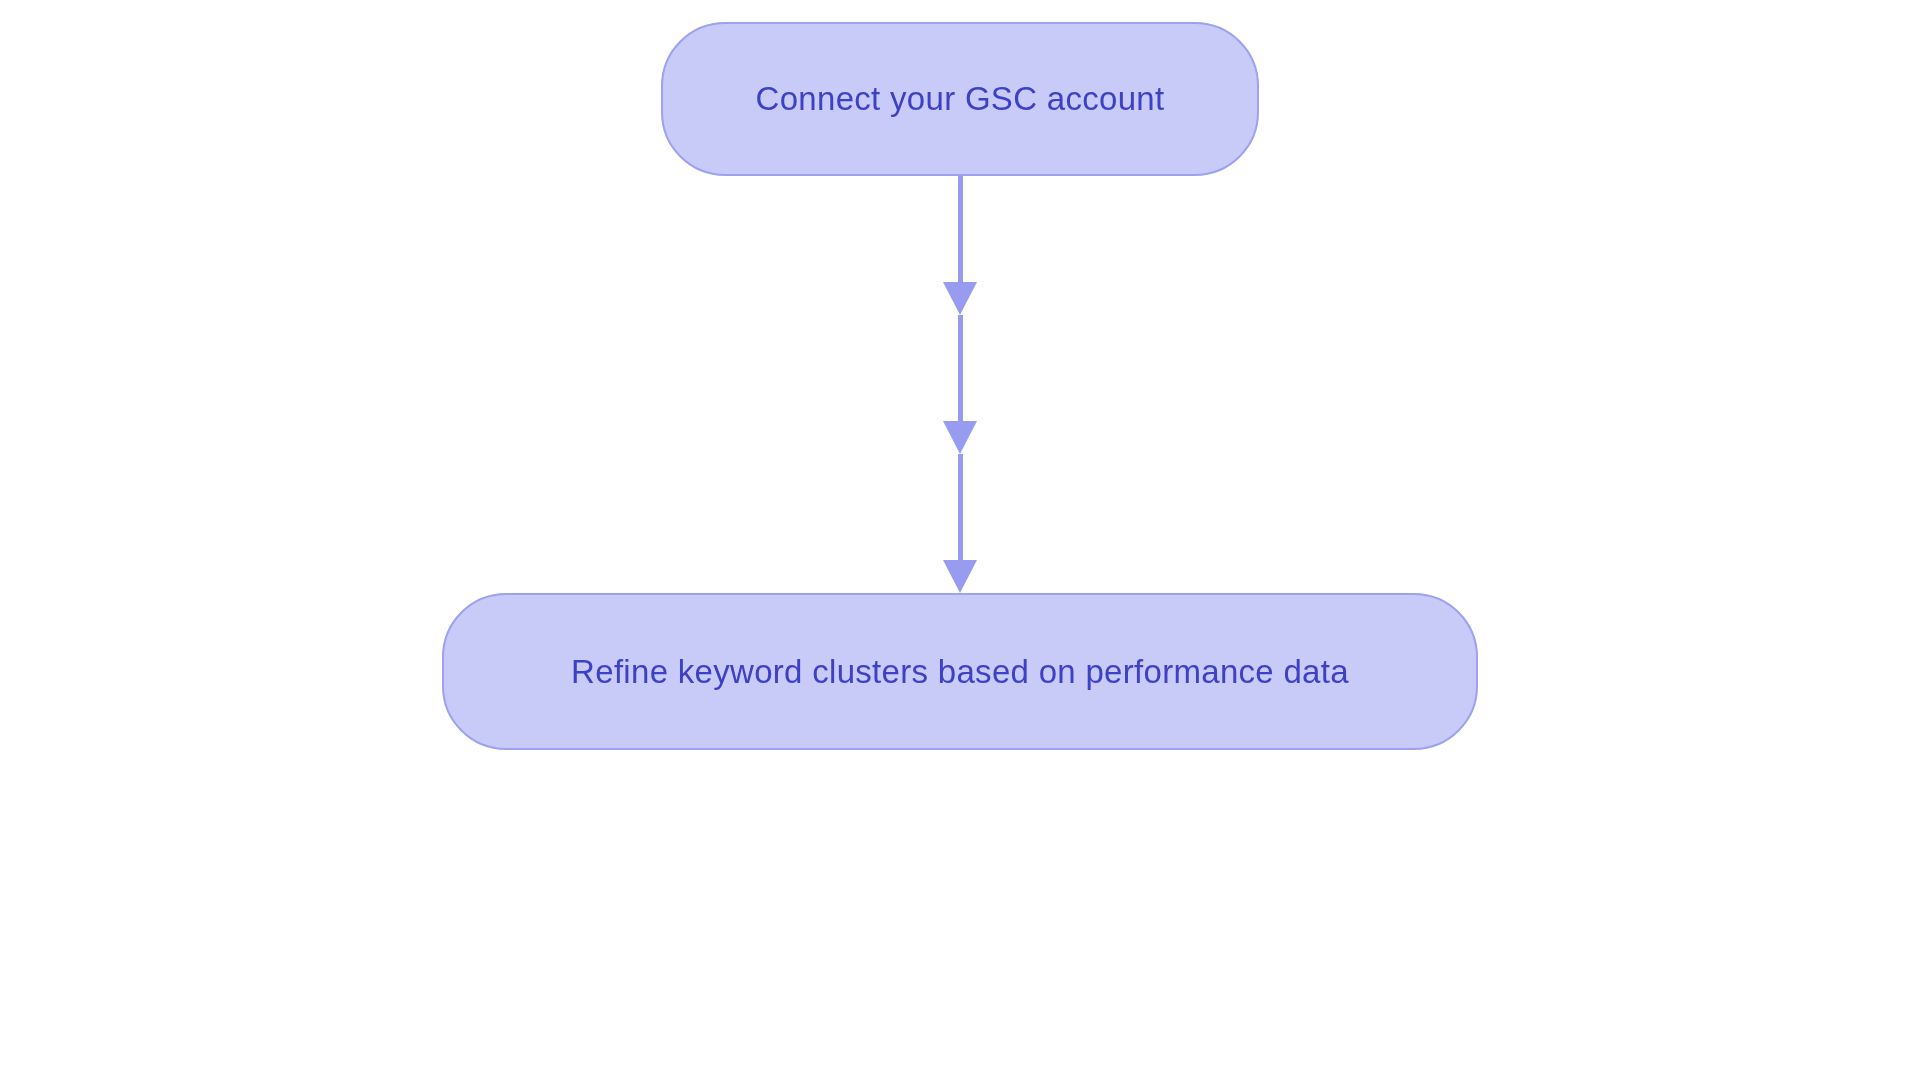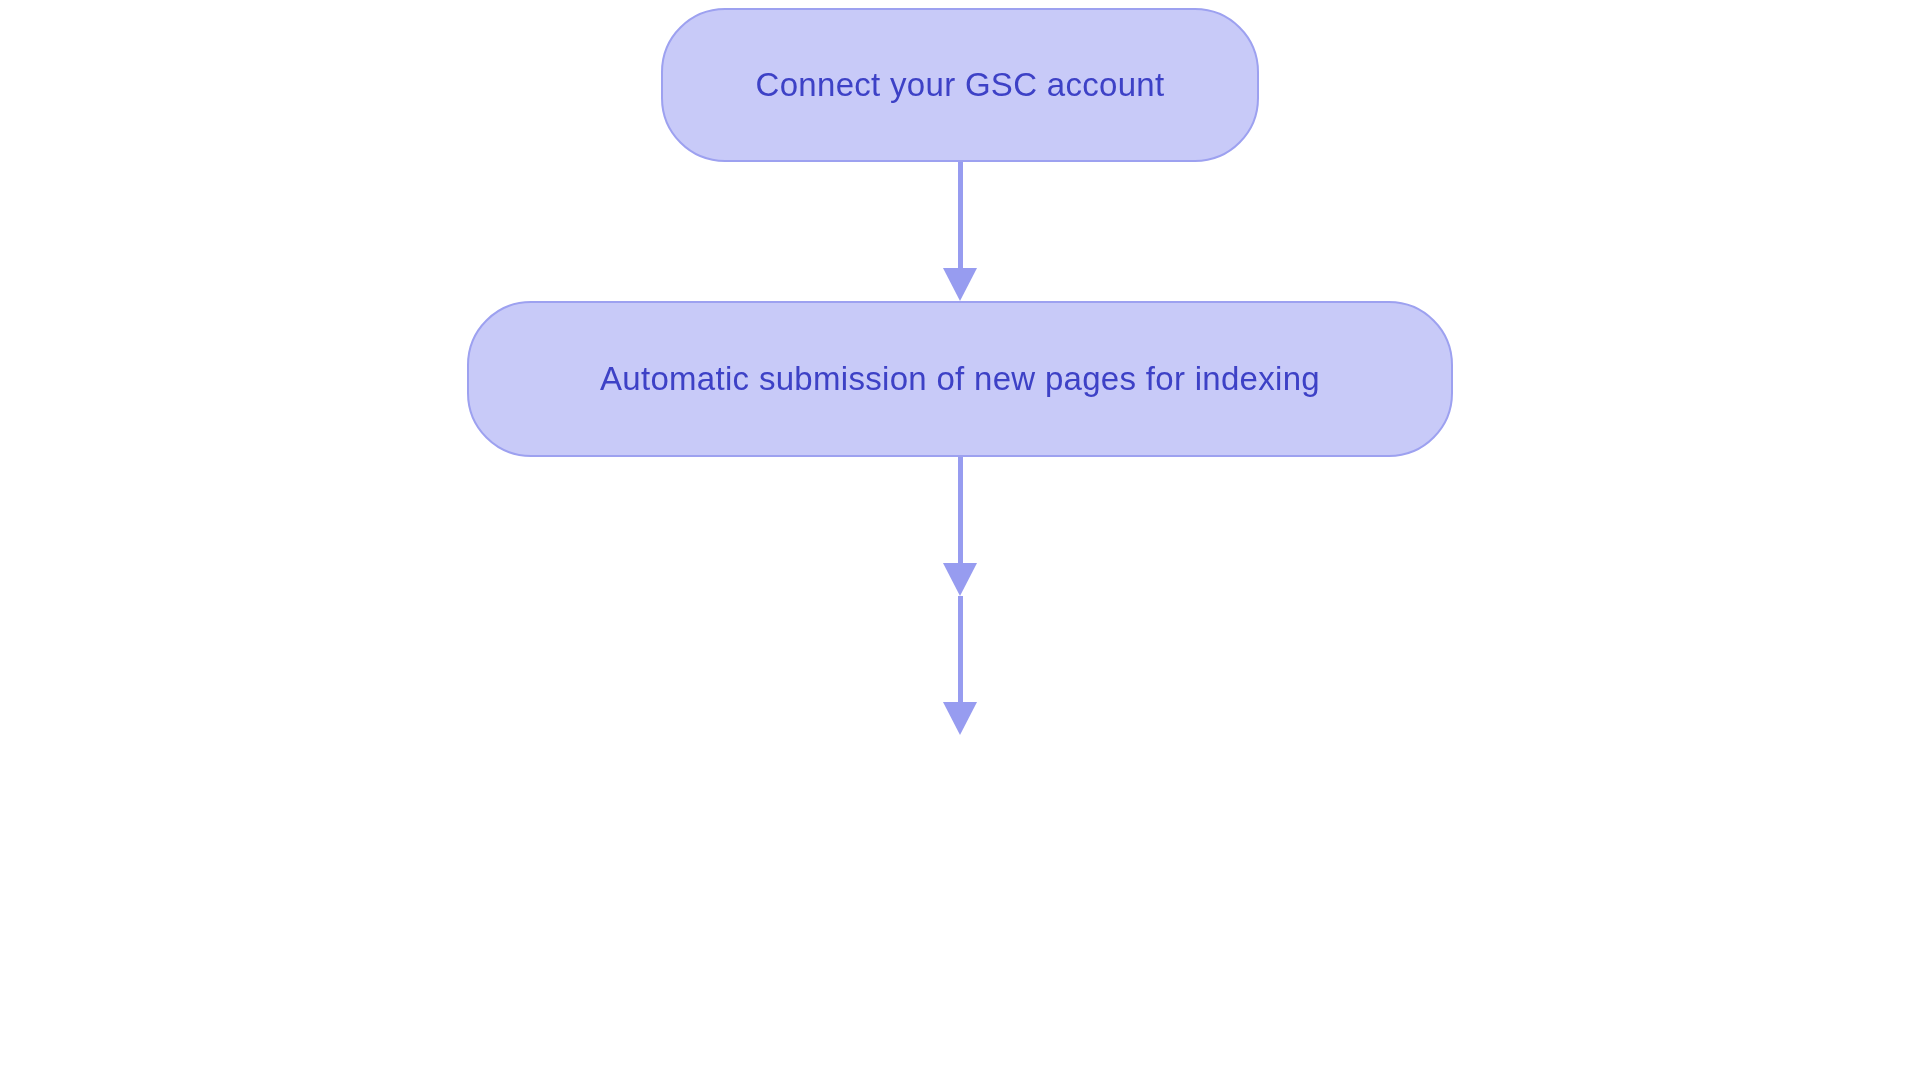--- a/index.html
+++ b/index.html
@@ -13,21 +13,21 @@
   html,body{background:var(--canvas-bg);}
   .canvas{
     position:relative;
     width:1920px;
     height:1083px;
     background:var(--canvas-bg);
     overflow:hidden;
     display:flex;
     flex-direction:column;
     align-items:center;
-    padding-top:8px;
+    padding-top:22px;
     font-family:"Liberation Sans","DejaVu Sans",sans-serif;
   }
   .node{
     background:var(--node-fill);
     border:2px solid var(--node-border);
     border-radius:64px;
     display:flex;
     align-items:center;
     justify-content:center;
     flex:0 0 auto;
@@ -71,29 +71,29 @@
 
   <div class="node node-1">
     <span class="node-label">Connect your GSC account</span>
   </div>
 
   <div class="arrow">
     <div class="arrow-line"></div>
     <div class="arrowhead-icon"></div>
   </div>
 
-  <div class="node node-2">
-    <span class="node-label">Automatic submission of new pages for indexing</span>
-  </div>
 
   <div class="arrow">
     <div class="arrow-line"></div>
     <div class="arrowhead-icon"></div>
   </div>
 
 
   <div class="arrow">
     <div class="arrow-line"></div>
     <div class="arrowhead-icon"></div>
   </div>
 
+  <div class="node node-4">
+    <span class="node-label">Refine keyword clusters based on performance data</span>
+  </div>
 
 </div>
 
 </body></html>

